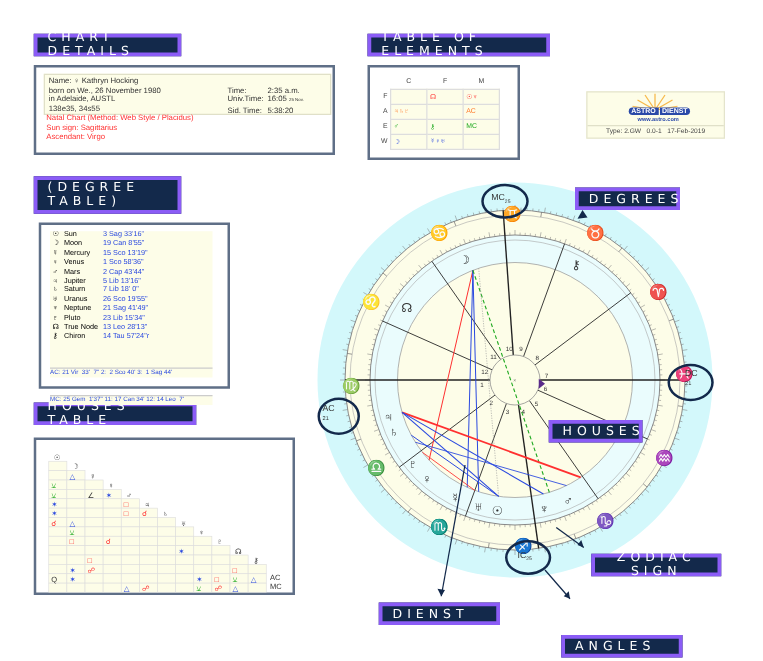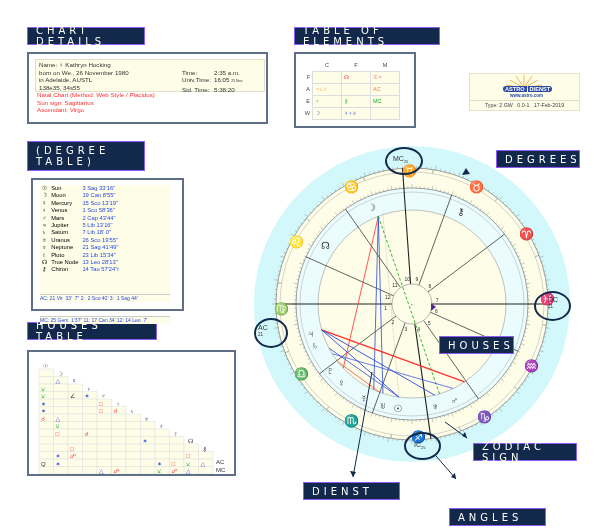--- a/index.html
+++ b/index.html
@@ -1,21 +1,21 @@
 <!DOCTYPE html>
 <html><head>
 <meta charset="utf-8">
 <style>
   html, body { margin:0; padding:0; background:#ffffff; }
   body { width:610px; height:529px; position:relative; overflow:hidden; font-family:"Liberation Sans", sans-serif; }
   .label {
     position:absolute; background:#13294b; color:#ffffff;
     font-family:"DejaVu Sans", sans-serif; font-size:10px; letter-spacing:4px;
     padding:0 8px; display:flex; align-items:center; box-sizing:border-box;
-    border:1px solid #8b5cf6;
+    border:3px solid #8b5cf6;
   }
   .panel { position:absolute; background:#fff; border:2px solid #5f6f87; box-sizing:border-box; }
   .cream { background:#fdfde8; }
   .sm { font-size:6.2px; line-height:7.6px; color:#333; }
   .red { color:#ff3030; }
   .blue { color:#2a49e0; }
   .green { color:#22aa22; }
   .orange { color:#ff7a2a; }
   #pp-table { border-collapse:collapse; }
   #pp-table td { padding:0 2px; font-size:5.8px; line-height:7.4px; white-space:nowrap; }
@@ -796,17 +796,17 @@
     <div style="font-size:4.5px;">21</div>
   </div>
 <div class="callout" style="left:534px;top:291px;width:37px;height:30px;"></div>
 <div style="position:absolute;left:548px;top:296px;font-size:7px;color:#333;line-height:7px;">
     <div>DC</div>
     <div style="font-size:4.5px;">21</div>
   </div>
 <div class="callout" style="left:404px;top:432px;width:37px;height:28px;"></div>
 <div style="position:absolute;left:414px;top:441px;font-size:7px;color:#333;"><span>IC</span><sub style="font-size:4px;">25</sub></div>
 
-<div class="label" style="left:496px;top:150px;width:84px;height:18px;">DEGREES</div>
+<div class="label" style="left:460px;top:150px;width:84px;height:18px;">DEGREES</div>
 <div class="label" style="left:439px;top:300px;width:75px;height:18px;margin-top:36px;">HOUSES</div>
-<div class="label" style="left:473px;top:443px;width:104px;height:18px;">ZODIAC SIGN</div>
+<div class="label" style="left:473px;top:443px;width:104px;height:18px;text-align:center;">ZODIAC SIGN</div>
 <div class="label" style="left:303px;top:482px;width:97px;height:18px;">DIENST</div>
 <div class="label" style="left:449px;top:508px;width:97px;height:18px;">ANGLES</div>
 
 </body></html>

